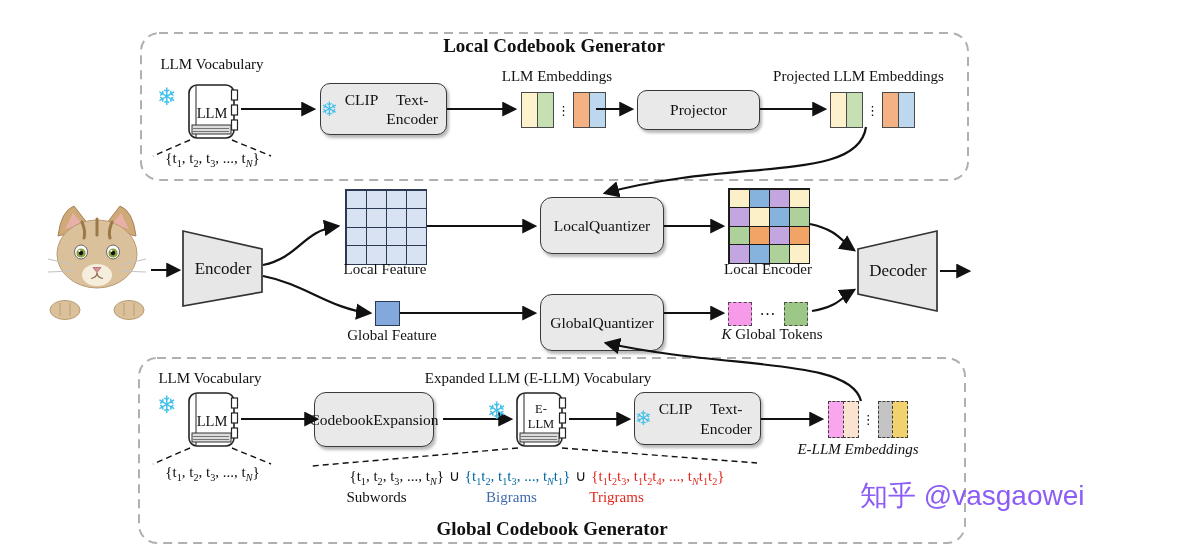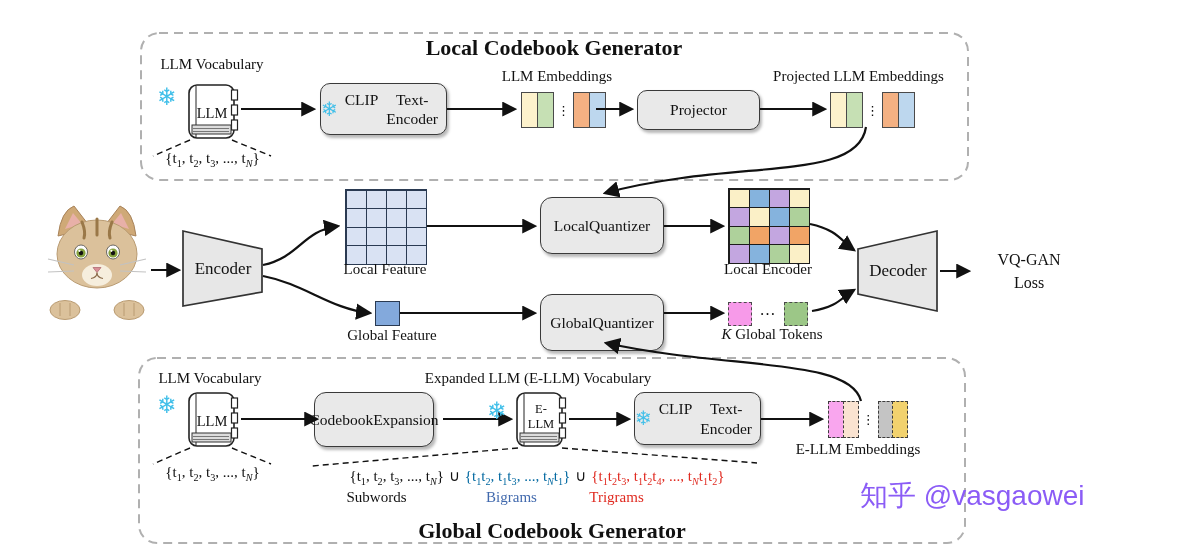--- a/index.html
+++ b/index.html
@@ -1,20 +1,20 @@
 <!DOCTYPE html>
 <html><head>
 <meta charset="utf-8">
 <style>
   html,body{margin:0;padding:0;background:#fff;}
   #canvas{position:relative;width:1180px;height:552px;background:#ffffff;overflow:hidden;
           font-family:"Liberation Serif", serif;color:#111;}
   .abs{position:absolute;z-index:2;}
   .lbl{font-size:15px;line-height:1.15;text-align:center;white-space:nowrap;}
-  .title{font-size:22px;font-weight:bold;}
+  .title{font-size:19px;font-weight:bold;}
   .box{background:#e9e9e9;border:1.6px solid #3a3a3a;border-radius:10px;
        box-shadow:2px 2.5px 3px rgba(0,0,0,.28);
        display:flex;align-items:center;justify-content:center;text-align:center;
        font-size:15.5px;line-height:1.25;}
   .box .col{display:flex;}
   .box .sf{font-family:"DejaVu Sans",sans-serif;font-size:20px;margin-right:7px;}
   .sficon{font-family:"DejaVu Sans",sans-serif;font-size:24px;z-index:6;}
   .grid{display:grid;z-index:2;}
   .grid .cell{border:1px solid #2a3a52;margin:-0.5px;}
   .grid.tok .cell{border-color:#1c1c1c;}
@@ -247,24 +247,20 @@
     </div>
   <div class="abs lbl" style="left:718px;top:261px;width:100px;">Local Encoder</div>
 
   <div class="abs gtoken" style="left: 728px; top: 302px; background: rgb(247, 154, 233);"></div>
   <div class="abs lbl hdots" style="left:754px;top:301px;width:28px;">…</div>
   <div class="abs gtoken" style="left: 784px; top: 302px; background: rgb(156, 199, 135);"></div>
   <div class="abs lbl" style="left:706px;top:326px;width:132px;"><i>K</i> Global Tokens</div>
 
   <div class="abs lbl onTop" style="left:859px;top:261px;width:78px;font-size:17px;">Decoder</div>
 
-  <div class="abs lbl" style="left:973px;top:248px;width:112px;font-size:16px;line-height:1.45;">
-    <div>VQ-GAN</div>
-    <div>Loss</div>
-  </div>
 
   <div class="abs lbl" style="left:150px;top:370px;width:120px;">LLM Vocabulary</div>
   <span class="abs sficon" style="left: 157px; top: 391px; color: rgb(65, 191, 233);">❄</span>
   <div class="abs lbl" style="left:140px;top:464px;width:145px;">{t<sub>1</sub>, t<sub>2</sub>, t<sub>3</sub>, ..., t<sub><i>N</i></sub>}</div>
 
   <div class="abs lbl" style="left:398px;top:370px;width:280px;">Expanded LLM (E-LLM) Vocabulary</div>
 
   <div class="abs box" style="left:314px;top:392px;width:118px;height:53px;border-radius:12px;">
     <span class="col">
       <span>Codebook</span>
@@ -286,21 +282,21 @@
       <div class="bargroup">
         <div class="bar" style="background: rgb(249, 166, 238);"></div>
         <div class="bar" style="background: rgb(250, 227, 209);"></div>
       </div>
       <span class="vdots">⋮</span>
       <div class="bargroup">
         <div class="bar" style="background: rgb(196, 196, 196);"></div>
         <div class="bar" style="background: rgb(242, 210, 110);"></div>
       </div>
     </div>
-  <div class="abs lbl" style="left:763px;top:441px;width:190px;">E-LLM Embeddings</div>
+  <div class="abs lbl" style="left:763px;top:441px;width:190px;font-style:italic;">E-LLM Embeddings</div>
 
   <div class="abs lbl" style="left:298px;top:468px;width:478px;display:flex;justify-content:center;gap:5px;">
     <span>{t<sub>1</sub>, t<sub>2</sub>, t<sub>3</sub>, ..., t<sub><i>N</i></sub>}</span>
     <span>∪</span>
     <span style="color: #0369a1;">{t<sub>1</sub>t<sub>2</sub>, t<sub>1</sub>t<sub>3</sub>, ..., t<sub><i>N</i></sub>t<sub>1</sub>}</span>
     <span>∪</span>
     <span style="color: rgb(224, 42, 32);">{t<sub>1</sub>t<sub>2</sub>t<sub>3</sub>, t<sub>1</sub>t<sub>2</sub>t<sub>4</sub>, ..., t<sub><i>N</i></sub>t<sub>1</sub>t<sub>2</sub>}</span>
   </div>
 
   <div class="abs lbl" style="left:334px;top:489px;width:85px;">Subwords</div>

